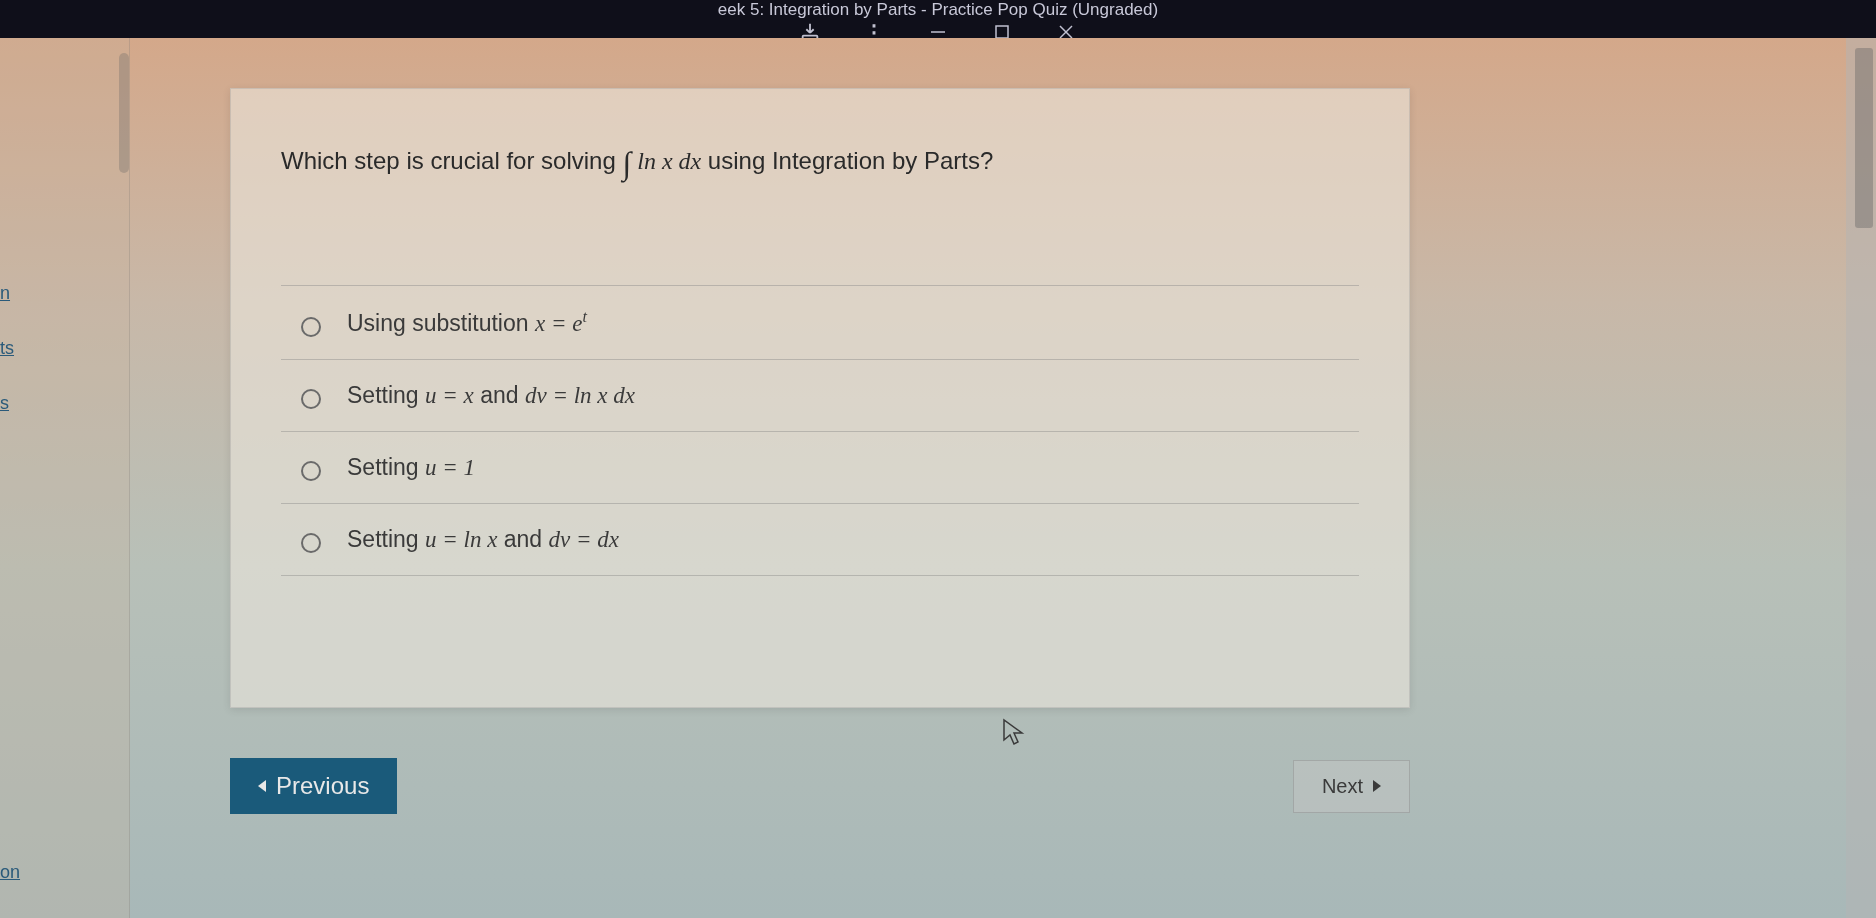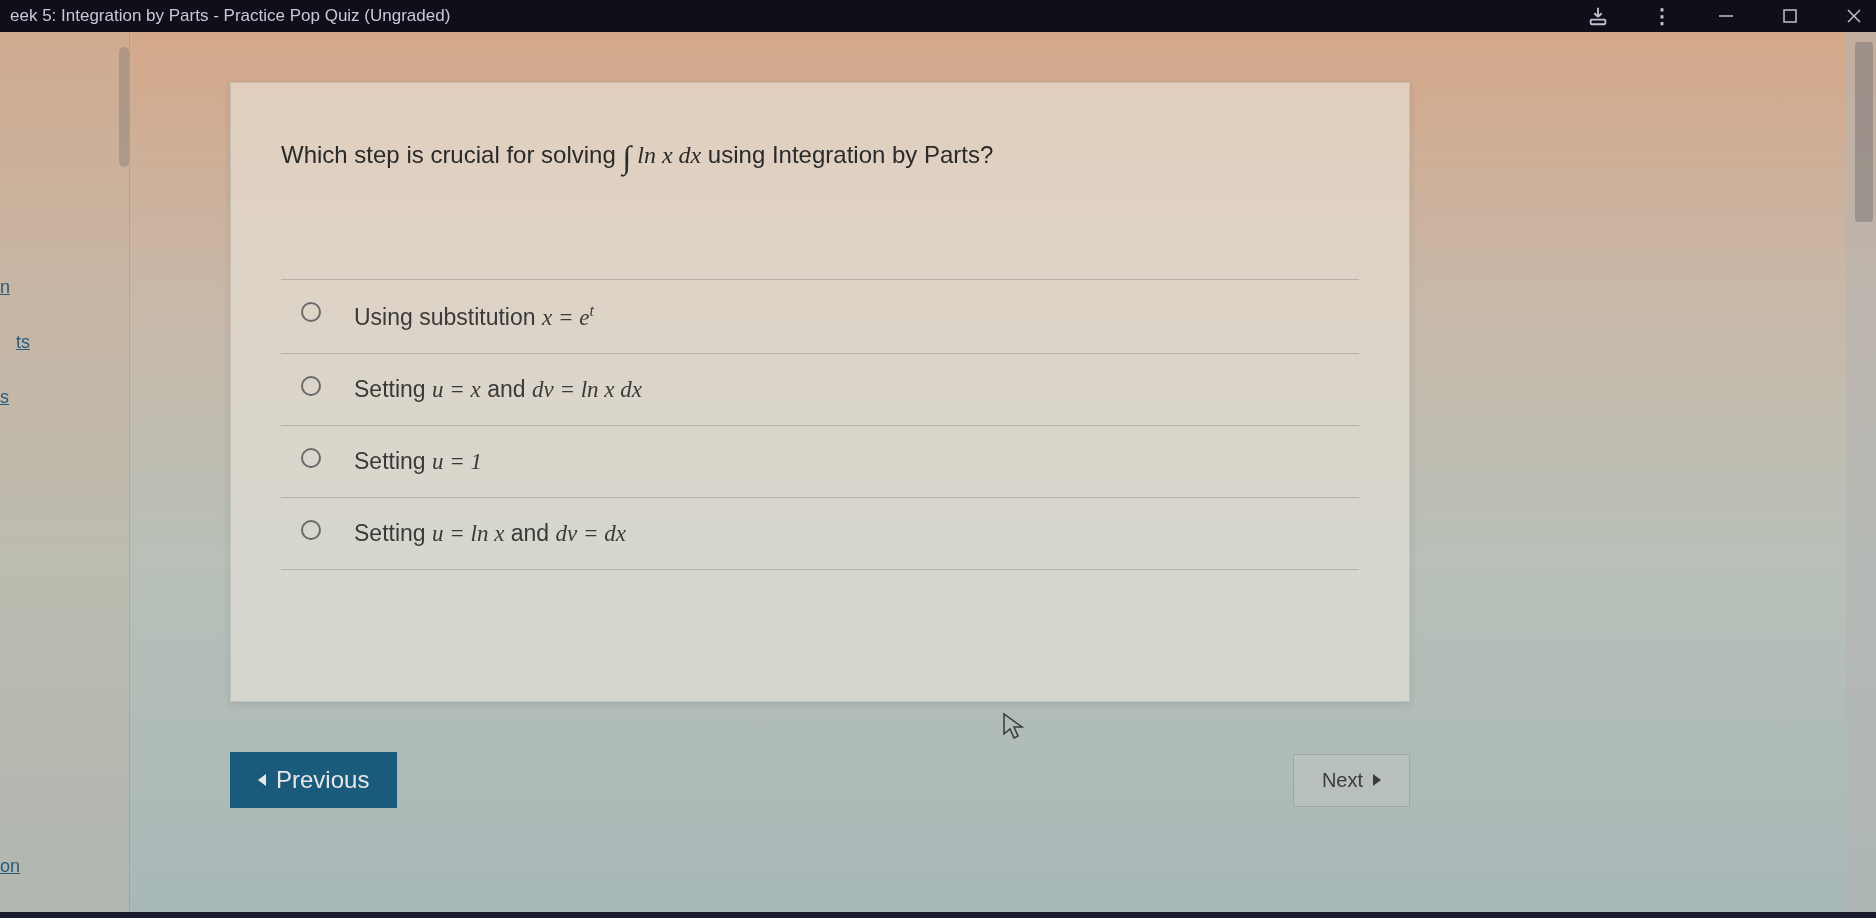--- a/index.html
+++ b/index.html
@@ -9,27 +9,28 @@
     }
     body {
       font-family: "Segoe UI", Arial, sans-serif;
       background: #1a1a2e;
       width: 1876px;
       height: 918px;
       overflow: hidden;
       position: relative;
     }
     .title-bar {
-      height: 32px;
+      height: 38px;
       background: #0f0f1a;
       display: flex;
       align-items: center;
       justify-content: space-between;
-      padding: 0 10px;
+      padding: 0 4px;
       color: #c0c0d0;
+      flex-direction: column;
     }
     .title-text {
       font-size: 17px;
       color: #c8c8d8;
     }
     .window-controls {
       display: flex;
       align-items: center;
       gap: 40px;
     }
@@ -107,22 +108,22 @@
       font-style: normal;
       vertical-align: middle;
     }
     .options-list {
       border-top: 1px solid rgba(130, 130, 130, 0.4);
     }
     .option-row {
       border-bottom: 1px solid rgba(130, 130, 130, 0.4);
       padding: 22px 20px;
       display: flex;
-      align-items: flex-start;
-      gap: 33px;
+      align-items: flex-end;
+      gap: 26px;
       cursor: pointer;
     }
     .radio-circle {
       width: 20px;
       height: 20px;
       border: 2px solid #6a6a6a;
       border-radius: 50%;
       flex-shrink: 0;
     }
     .option-text {
@@ -205,21 +206,21 @@
       height: 28px;
     }
     .sidebar-item-n {
       position: absolute;
       top: 225px;
       left: 0;
     }
     .sidebar-item-ts {
       position: absolute;
       top: 280px;
-      left: 16px;
+      left: 0;
     }
     .sidebar-item-s {
       position: absolute;
       top: 335px;
       left: 0;
     }
     .sidebar-item-on {
       position: absolute;
       top: 804px;
       left: 0;

